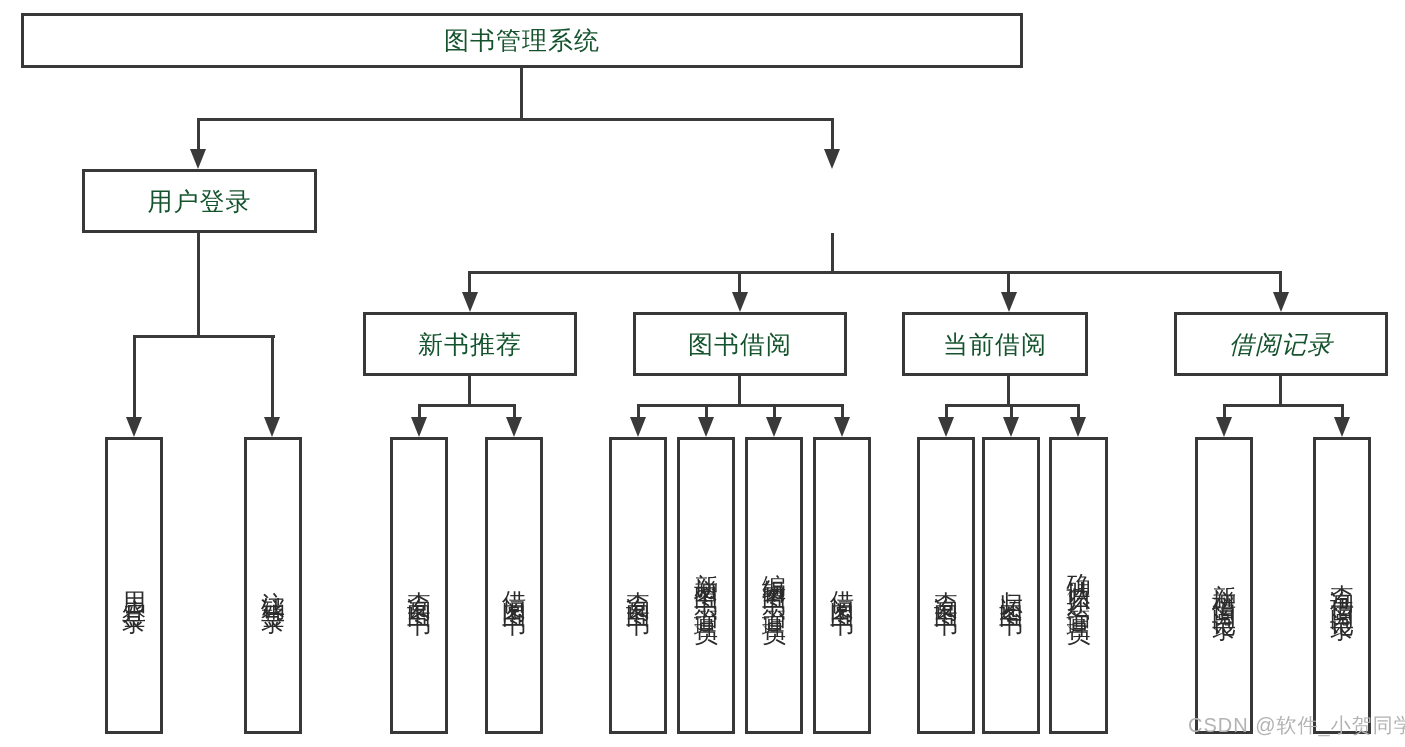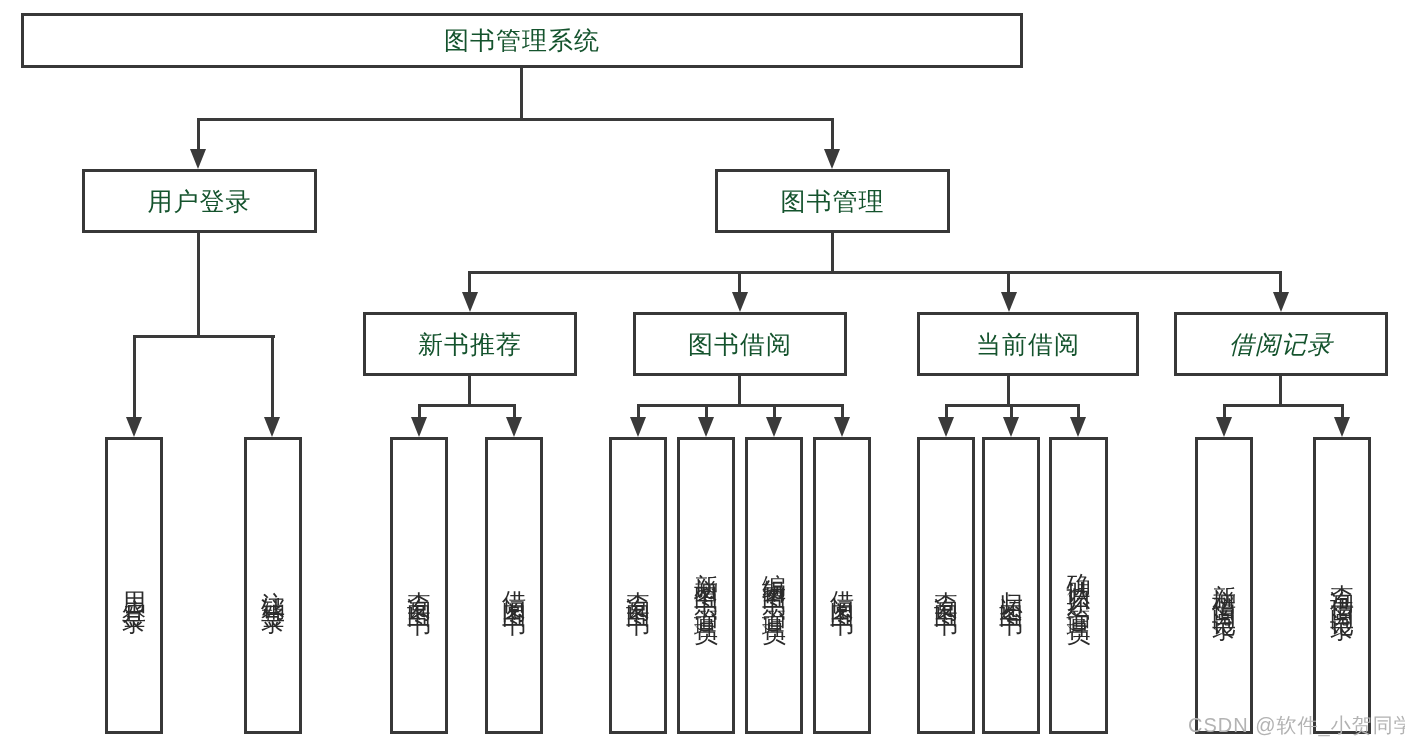--- a/index.html
+++ b/index.html
@@ -75,33 +75,30 @@
 <div id="canvas">
 
   <div class="box" style="left:21px; top:13px; width:1002px; height:55px;">
     <span>图书管理系统</span>
   </div>
 
   <div class="box" style="left:82px; top:169px; width:235px; height:64px;">
     <span>用户登录</span>
   </div>
 
-  <div class="box" style="left:715px; top:169px; width:235px; height:64px;">
-    <span>图书管理</span>
-  </div>
 
   <div class="box" style="left:363px; top:312px; width:214px; height:64px;">
     <span>新书推荐</span>
   </div>
 
   <div class="box" style="left:633px; top:312px; width:214px; height:64px;">
     <span>图书借阅</span>
   </div>
 
-  <div class="box" style="left:902px; top:312px; width:222px; height:64px;margin-left:15px;">
+  <div class="box" style="left:902px; top:312px; width:186px; height:64px;">
     <span>当前借阅</span>
   </div>
 
   <div class="box" style="left:1174px; top:312px; width:214px; height:64px;font-style:italic;">
     <span>借阅记录</span>
   </div>
 
   <div class="leaf" style="left:105px; top:437px; width:58px; height:297px;">
     <span class="vtext">用户登录</span>
   </div>

